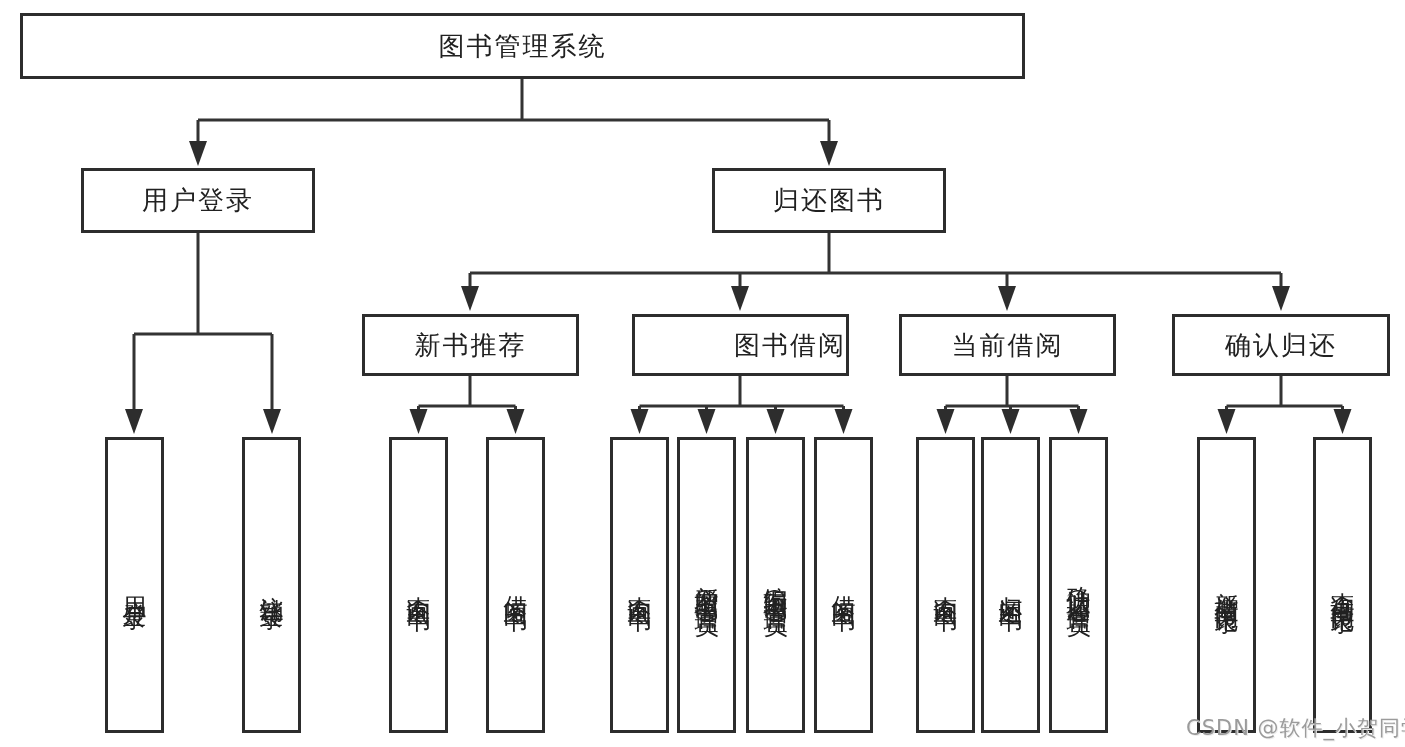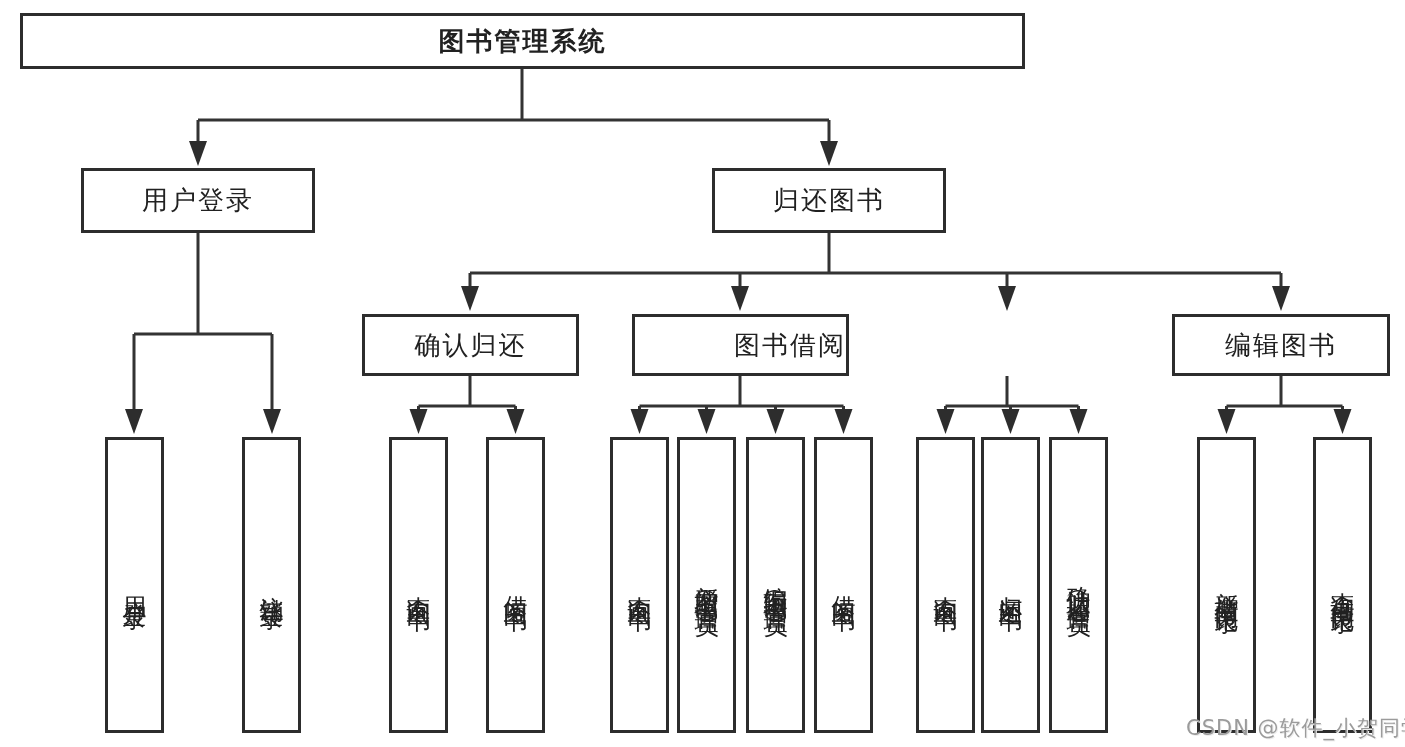--- a/index.html
+++ b/index.html
@@ -41,21 +41,21 @@
     align-items: center;
     justify-content: center;
     color: #212121;
     z-index: 1;
   }
   .box.h span {
     font-size: 26px;
     letter-spacing: 2px;
     white-space: nowrap;
   }
-  .root { left: 20px;  top: 13px;  width: 1005px; height: 56px; font-weight: bold; }
+  .root { left: 20px;  top: 13px;  width: 1005px; height: 66px; }
   .l2   { top: 168px; width: 234px; height: 65px; }
   .l3   { top: 314px; width: 217px; height: 62px; }
   .leaf { top: 437px; width: 59px;  height: 296px; }
   .leaf span.vtext {
     writing-mode: vertical-rl;
     text-orientation: mixed;
     font-size: 24px;
     letter-spacing: 4px;
     line-height: 1;
     white-space: nowrap;
@@ -125,27 +125,30 @@
   </div>
 
   <div class="box h l2" style="left:81px;">
     <span>用户登录</span>
   </div>
   <div class="box h l2" style="left:712px;">
     <span>归还图书</span>
   </div>
 
   <div class="box h l3" style="left:362px;">
-    <span>确认归还</span>
+    <span>新书推荐</span>
   </div>
   <div class="box h l3" style="left:632px;justify-content:flex-end;">
     <span>图书借阅</span>
   </div>
+  <div class="box h l3" style="left:899px;">
+    <span>当前借阅</span>
+  </div>
   <div class="box h l3" style="left:1172px; width:218px;">
-    <span>编辑图书</span>
+    <span>确认归还</span>
   </div>
 
   <div class="box leaf" style="left:105px;">
     <span class="vtext">用户登录</span>
   </div>
   <div class="box leaf" style="left:242px;">
     <span class="vtext">注销登录</span>
   </div>
 
   <div class="box leaf" style="left:389px;">

